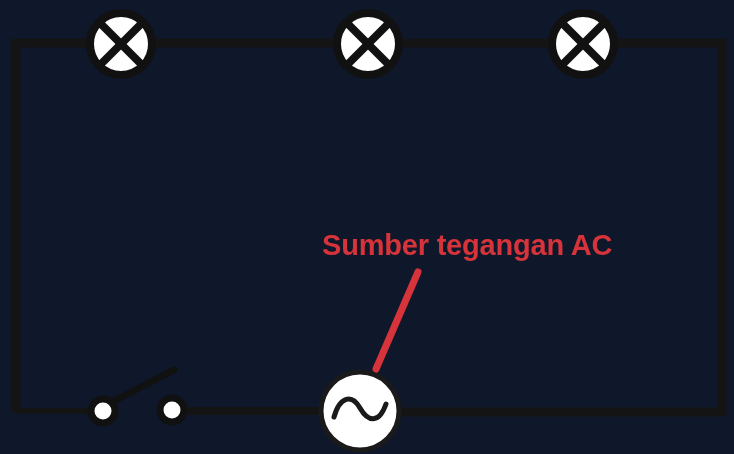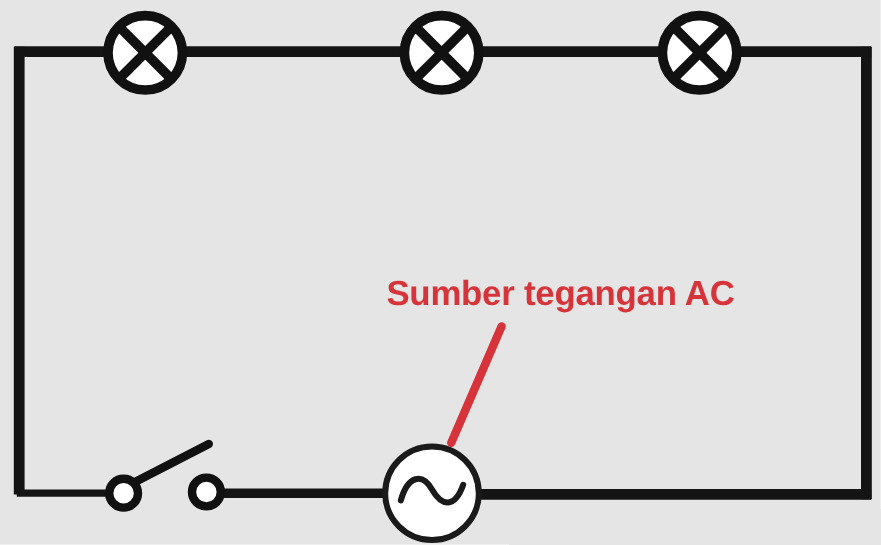--- a/index.html
+++ b/index.html
@@ -8,21 +8,21 @@
     padding: 0;
     background: #ffffff;
   }
   body {
     font-family: "Liberation Sans", sans-serif;
   }
   #canvas {
     position: relative;
     width: 734px;
     height: 454px;
-    background: #e5e5e5;
+    background: #0f172a;
     overflow: hidden;
   }
   #circuit-svg {
     position: absolute;
     left: 0;
     top: 0;
     width: 734px;
     height: 454px;
     display: block;
   }

